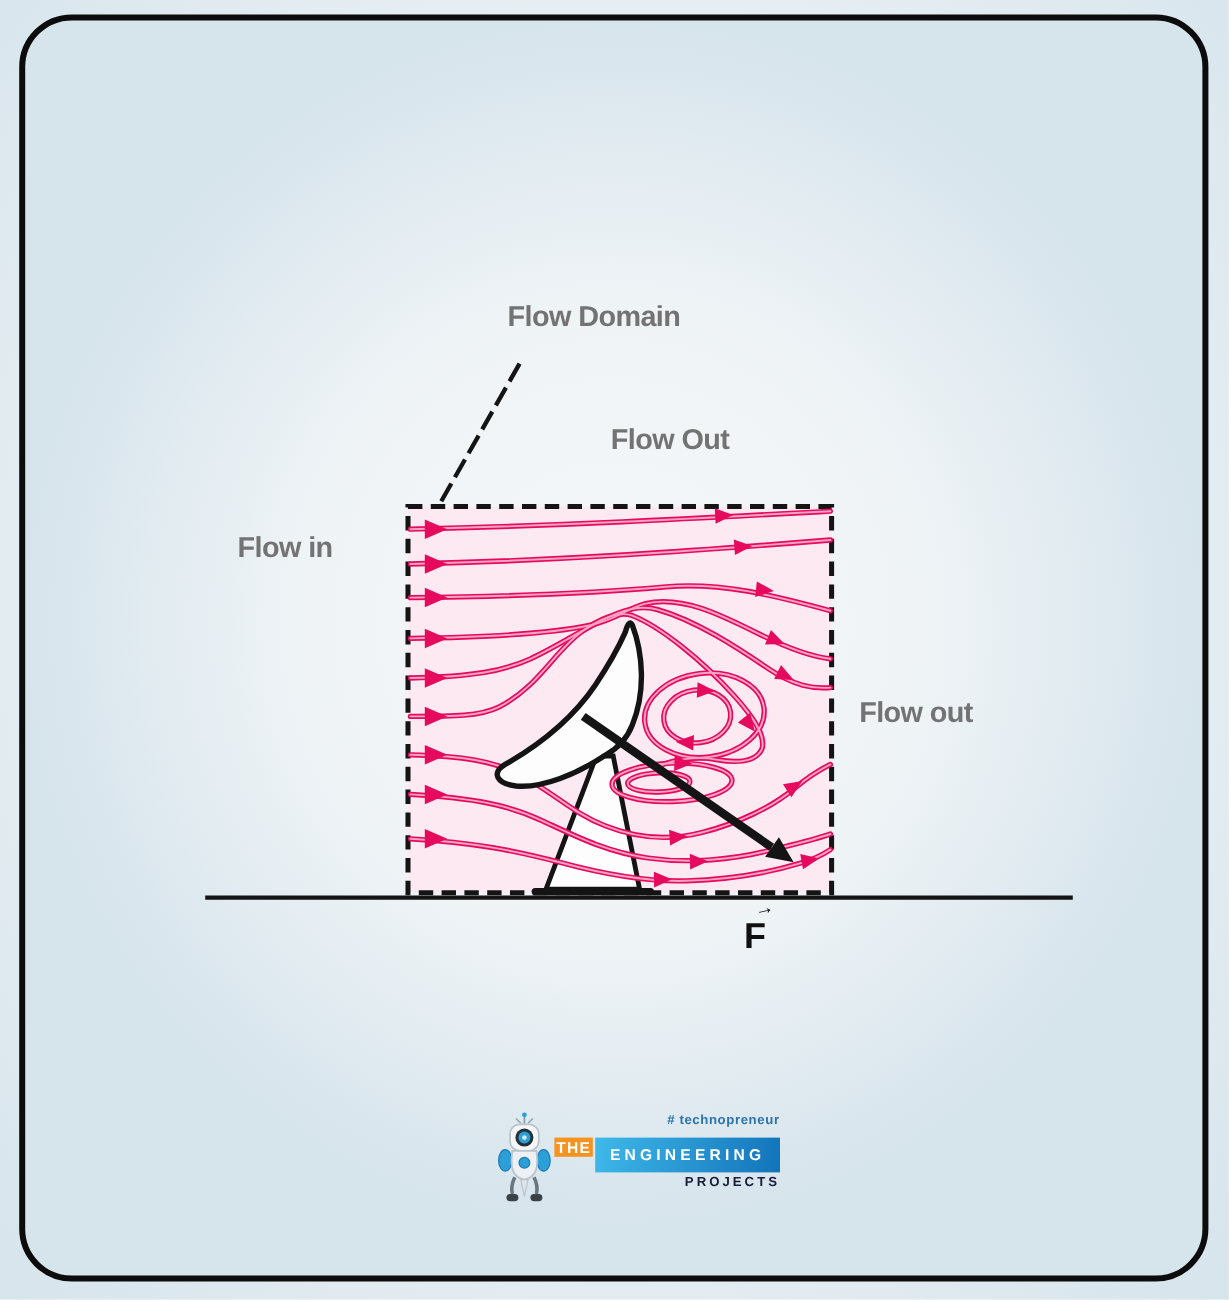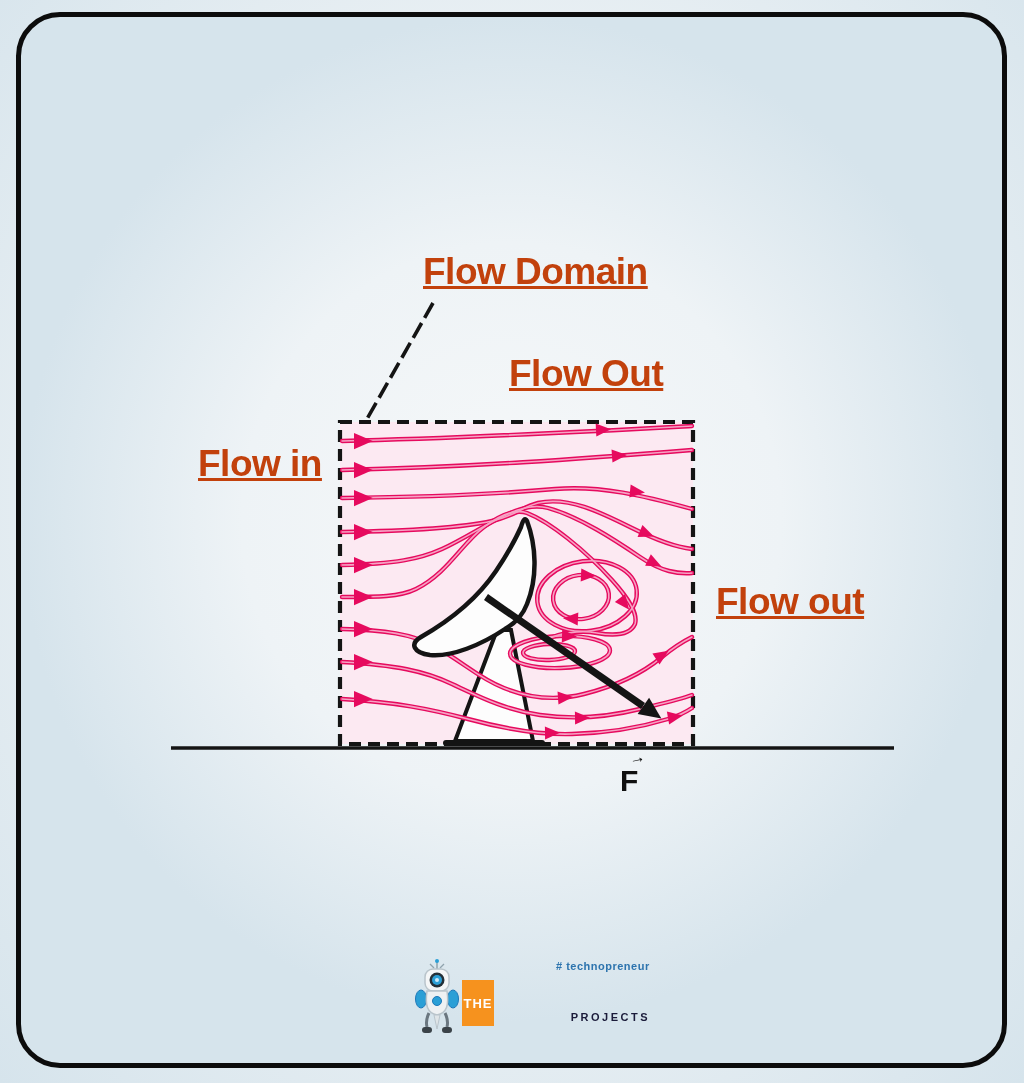--- a/index.html
+++ b/index.html
@@ -19,33 +19,33 @@
   }
   svg.diagram{position:absolute;left:0;top:0;width:1024px;height:1083px;}
   .domain{fill:var(--c-domainFill,#fce9f2);stroke:var(--c-ink,#141414);
     stroke-width:4.2;stroke-dasharray:12 7;}
   .sl{fill:none;stroke:var(--c-stream,#e60a5e);stroke-width:4.4;stroke-linecap:round;}
   .sl2{fill:none;stroke:var(--c-streamCore,#f6a3c4);stroke-width:1.6;stroke-linecap:round;}
   .ah{fill:var(--c-stream,#e60a5e);stroke:none;}
   .inkline{stroke:var(--c-ink,#141414);fill:none;}
   .whitefill{fill:#fdfdfd;stroke:var(--c-ink,#141414);}
   .lbl{
-    position:absolute;font-weight:bold;font-size:37px;line-height:1.1;
-    color:#c2410c;letter-spacing:-0.5px;white-space:nowrap;text-decoration:underline;
+    position:absolute;font-weight:bold;font-size:24px;line-height:1.1;
+    color:#737373;letter-spacing:-0.5px;white-space:nowrap;
   }
   .force{position:absolute;left:620px;top:764px;font-weight:bold;
     font-size:30px;color:#101010;}
   .force .vec{position:absolute;left:9px;top:-15px;font-size:16px;
     display:inline-block;transform:rotate(-12deg);}
   
-  .logo{position:absolute;left:410px;top:952px;width:260px;height:92px;}
+  .logo{position:absolute;left:410px;top:920px;width:260px;height:92px;}
   .logo .tagline{position:absolute;left:146px;top:8px;font-size:11px;font-weight:bold;
     color:var(--c-logoTagline,#2d74ae);letter-spacing:0.5px;white-space:nowrap;}
   .logo .word-the{
-    position:absolute;left:52px;top:28px;width:32px;height:46px;
+    position:absolute;left:52px;top:28px;width:32px;height:16px;
     background:var(--c-logoOrange,#f6921e);color:#fff;font-weight:bold;font-size:13px;
     display:flex;align-items:center;justify-content:center;letter-spacing:1px;}
   .logo .word-eng{
     position:absolute;left:86px;top:28px;width:154px;height:29px;
     background:linear-gradient(105deg,var(--c-logoBlueLight,#3fb9ea) 0%,var(--c-logoBlueDark,#1273ba) 100%);
     color:#fff;font-weight:bold;font-size:13px;
     display:flex;align-items:center;justify-content:center;letter-spacing:3.5px;}
   .logo .word-projects{
     position:absolute;left:86px;top:59px;width:154px;text-align:right;
     font-size:11px;font-weight:bold;letter-spacing:2.5px;
@@ -163,15 +163,16 @@
       <path d="M15,34 L35,34 C37,48 35,56 25,58 C15,56 13,48 15,34 Z" fill="#eef1f3" stroke="#b9c4cb" stroke-width="1.5"></path>
       <circle cx="25" cy="44" r="4.5" fill="#2b9fd6" stroke="#1e78b8"></circle>
       <path d="M17,56 C14,62 14,66 15,70" stroke="#6b7780" stroke-width="3" fill="none"></path>
       <path d="M33,56 C36,62 36,66 35,70" stroke="#6b7780" stroke-width="3" fill="none"></path>
       <rect x="10" y="70" width="10" height="6" rx="3" fill="#3a4248"></rect>
       <rect x="30" y="70" width="10" height="6" rx="3" fill="#3a4248"></rect>
       <path d="M22,58 L28,58 L25,72 Z" fill="#dfe5e8" stroke="#b9c4cb"></path>
     </svg>
     <div class="tagline"># technopreneur</div>
     <div class="word-the">THE</div>
+    <div class="word-eng">ENGINEERING</div>
     <div class="word-projects">PROJECTS</div>
   </div>
 </div>
 
 </body></html>

